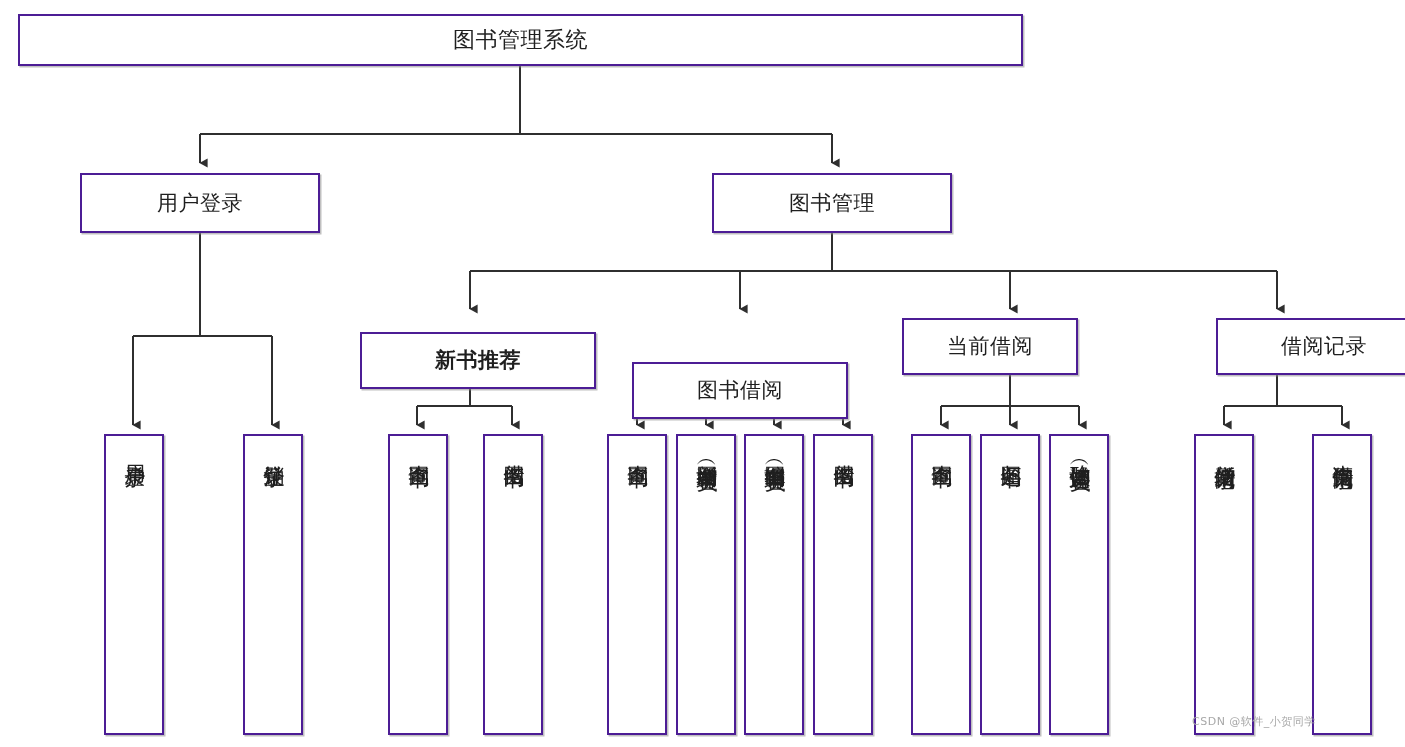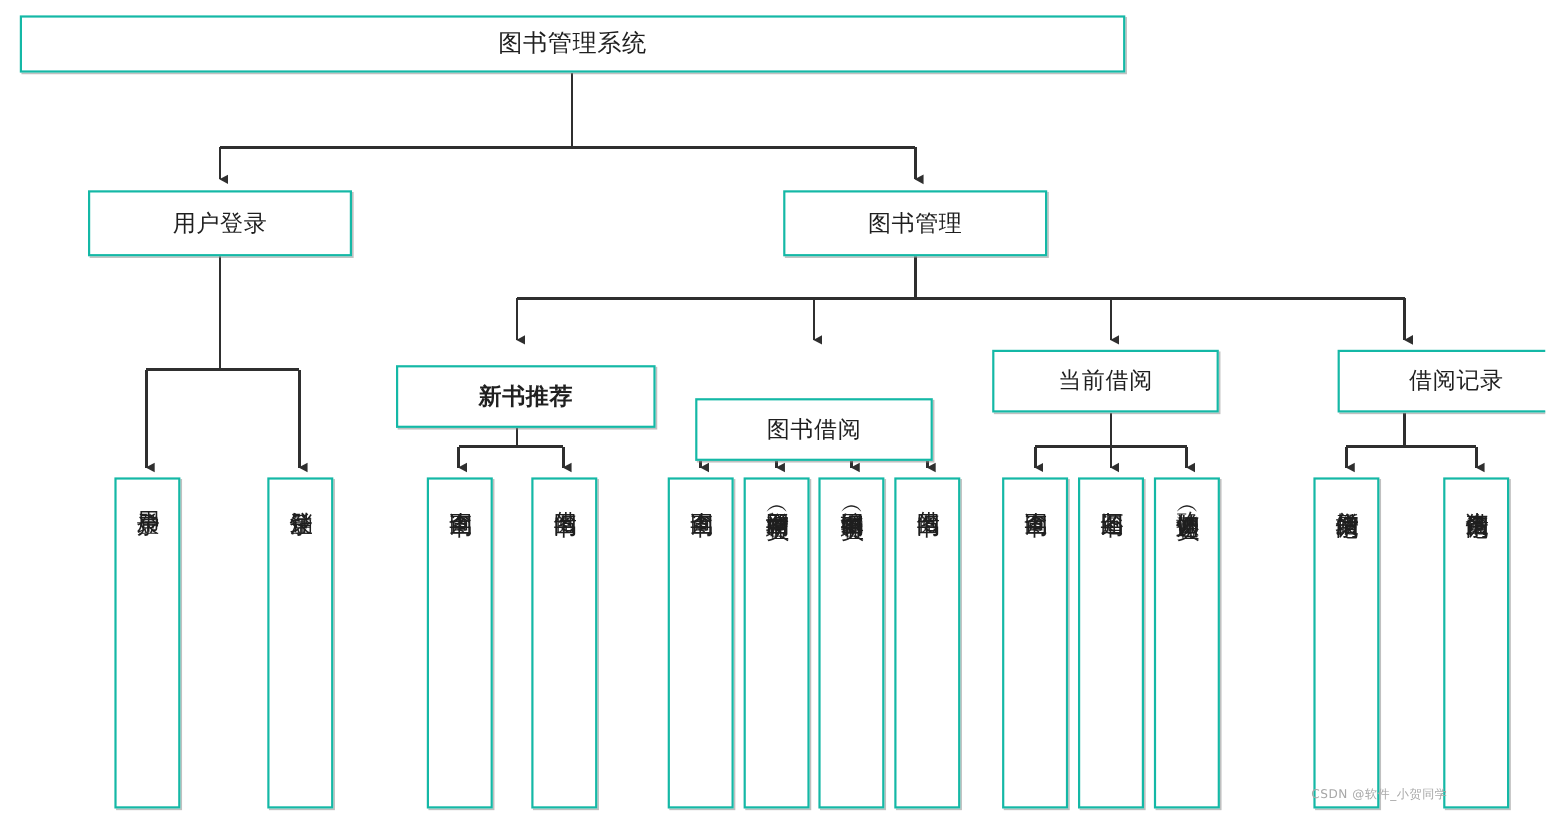--- a/index.html
+++ b/index.html
@@ -23,21 +23,21 @@
     left: 0;
     top: 0;
     width: 1405px;
     height: 747px;
     pointer-events: none;
   }
   .node {
     position: absolute;
     box-sizing: border-box;
     background: #ffffff;
-    border: 2px solid #14b8a6;
+    border: 2px solid #4c1d95;
     display: flex;
     align-items: center;
     justify-content: center;
     box-shadow: 1.5px 1.5px 0 0 rgba(140,140,140,0.55);
   }
   .node .label {
     font-size: 21px;
     line-height: 1.18;
     letter-spacing: 0.5px;
     color: #1f1f1f;
@@ -131,21 +131,21 @@
   <div class="node" style="left:712px; top:173px; width:240px; height:60px;">
     <span class="label">图书管理</span>
   </div>
 
   <div class="node" style="left:360px; top:332px; width:236px; height:57px;font-weight:bold;">
     <span class="label">新书推荐</span>
   </div>
   <div class="node" style="left:632px; top:318px; width:216px; height:57px;margin-top:44px;">
     <span class="label">图书借阅</span>
   </div>
-  <div class="node" style="left:902px; top:318px; width:206px; height:57px;">
+  <div class="node" style="left:902px; top:318px; width:176px; height:57px;">
     <span class="label">当前借阅</span>
   </div>
   <div class="node" style="left:1216px; top:318px; width:216px; height:57px;">
     <span class="label">借阅记录</span>
   </div>
 
   <div class="node vert" style="left:104px; top:434px; width:60px; height:301px;">
     <span class="label">用户登录</span>
   </div>
   <div class="node vert" style="left:243px; top:434px; width:60px; height:301px;">

